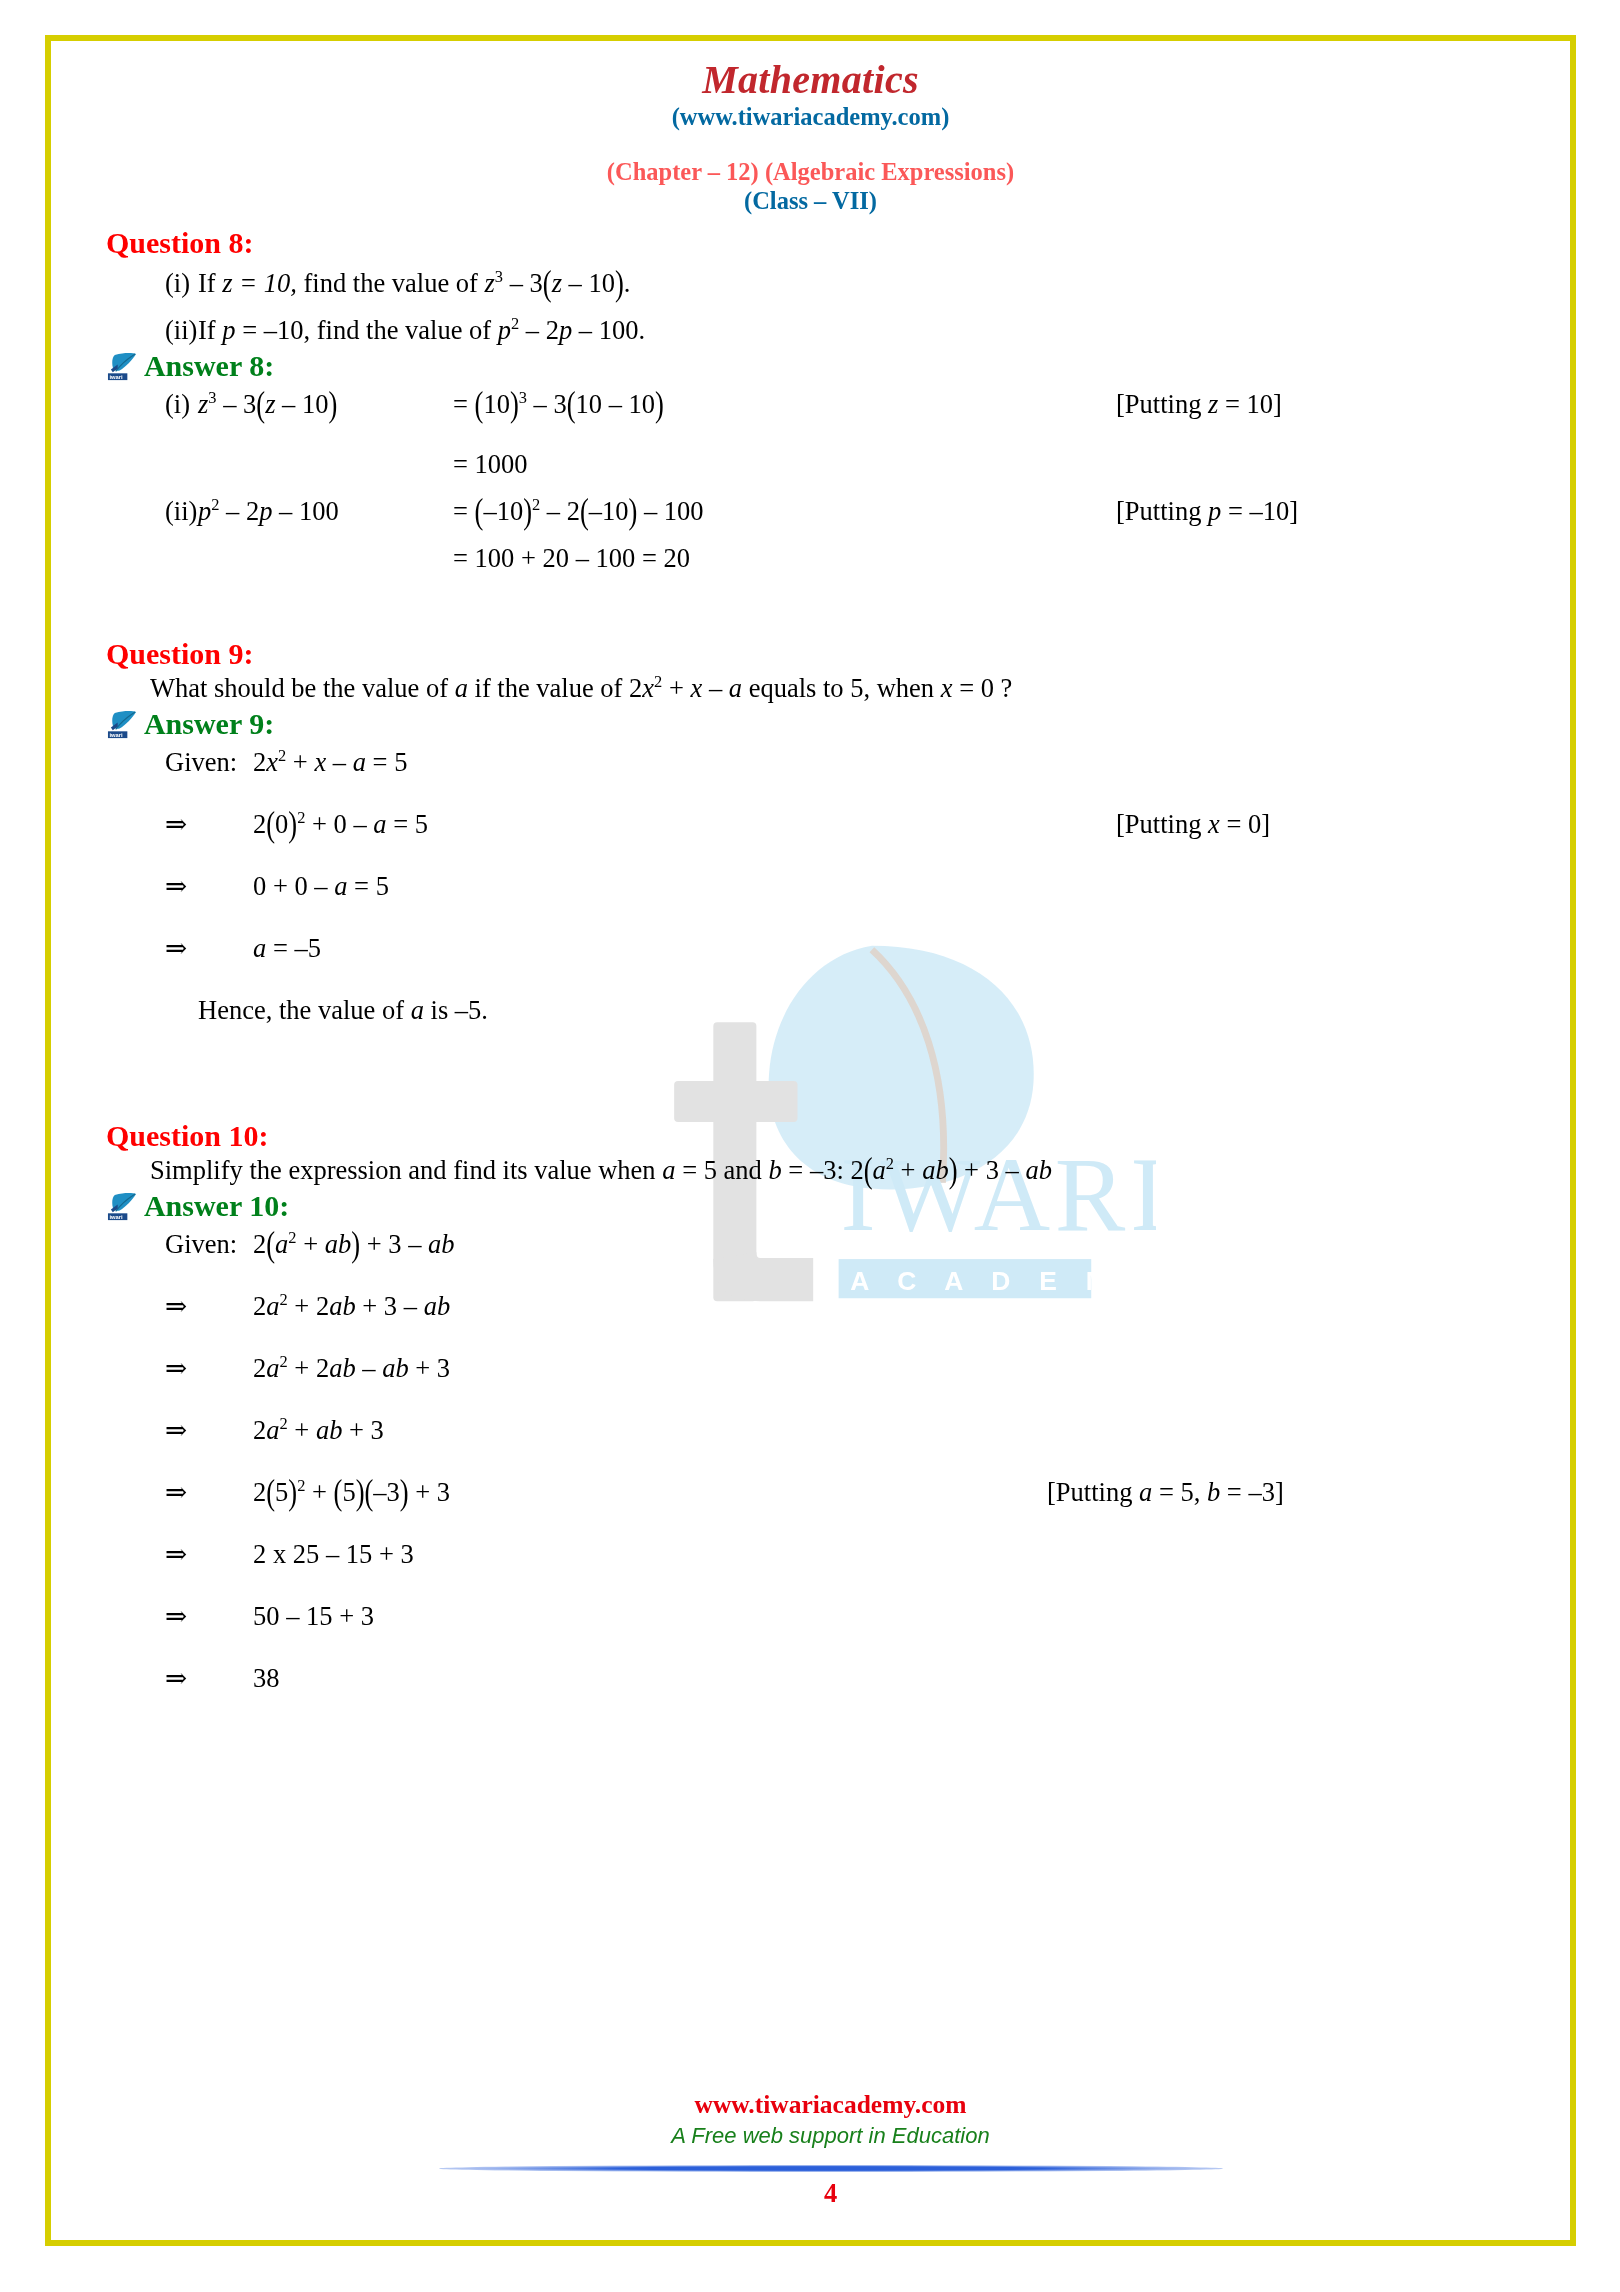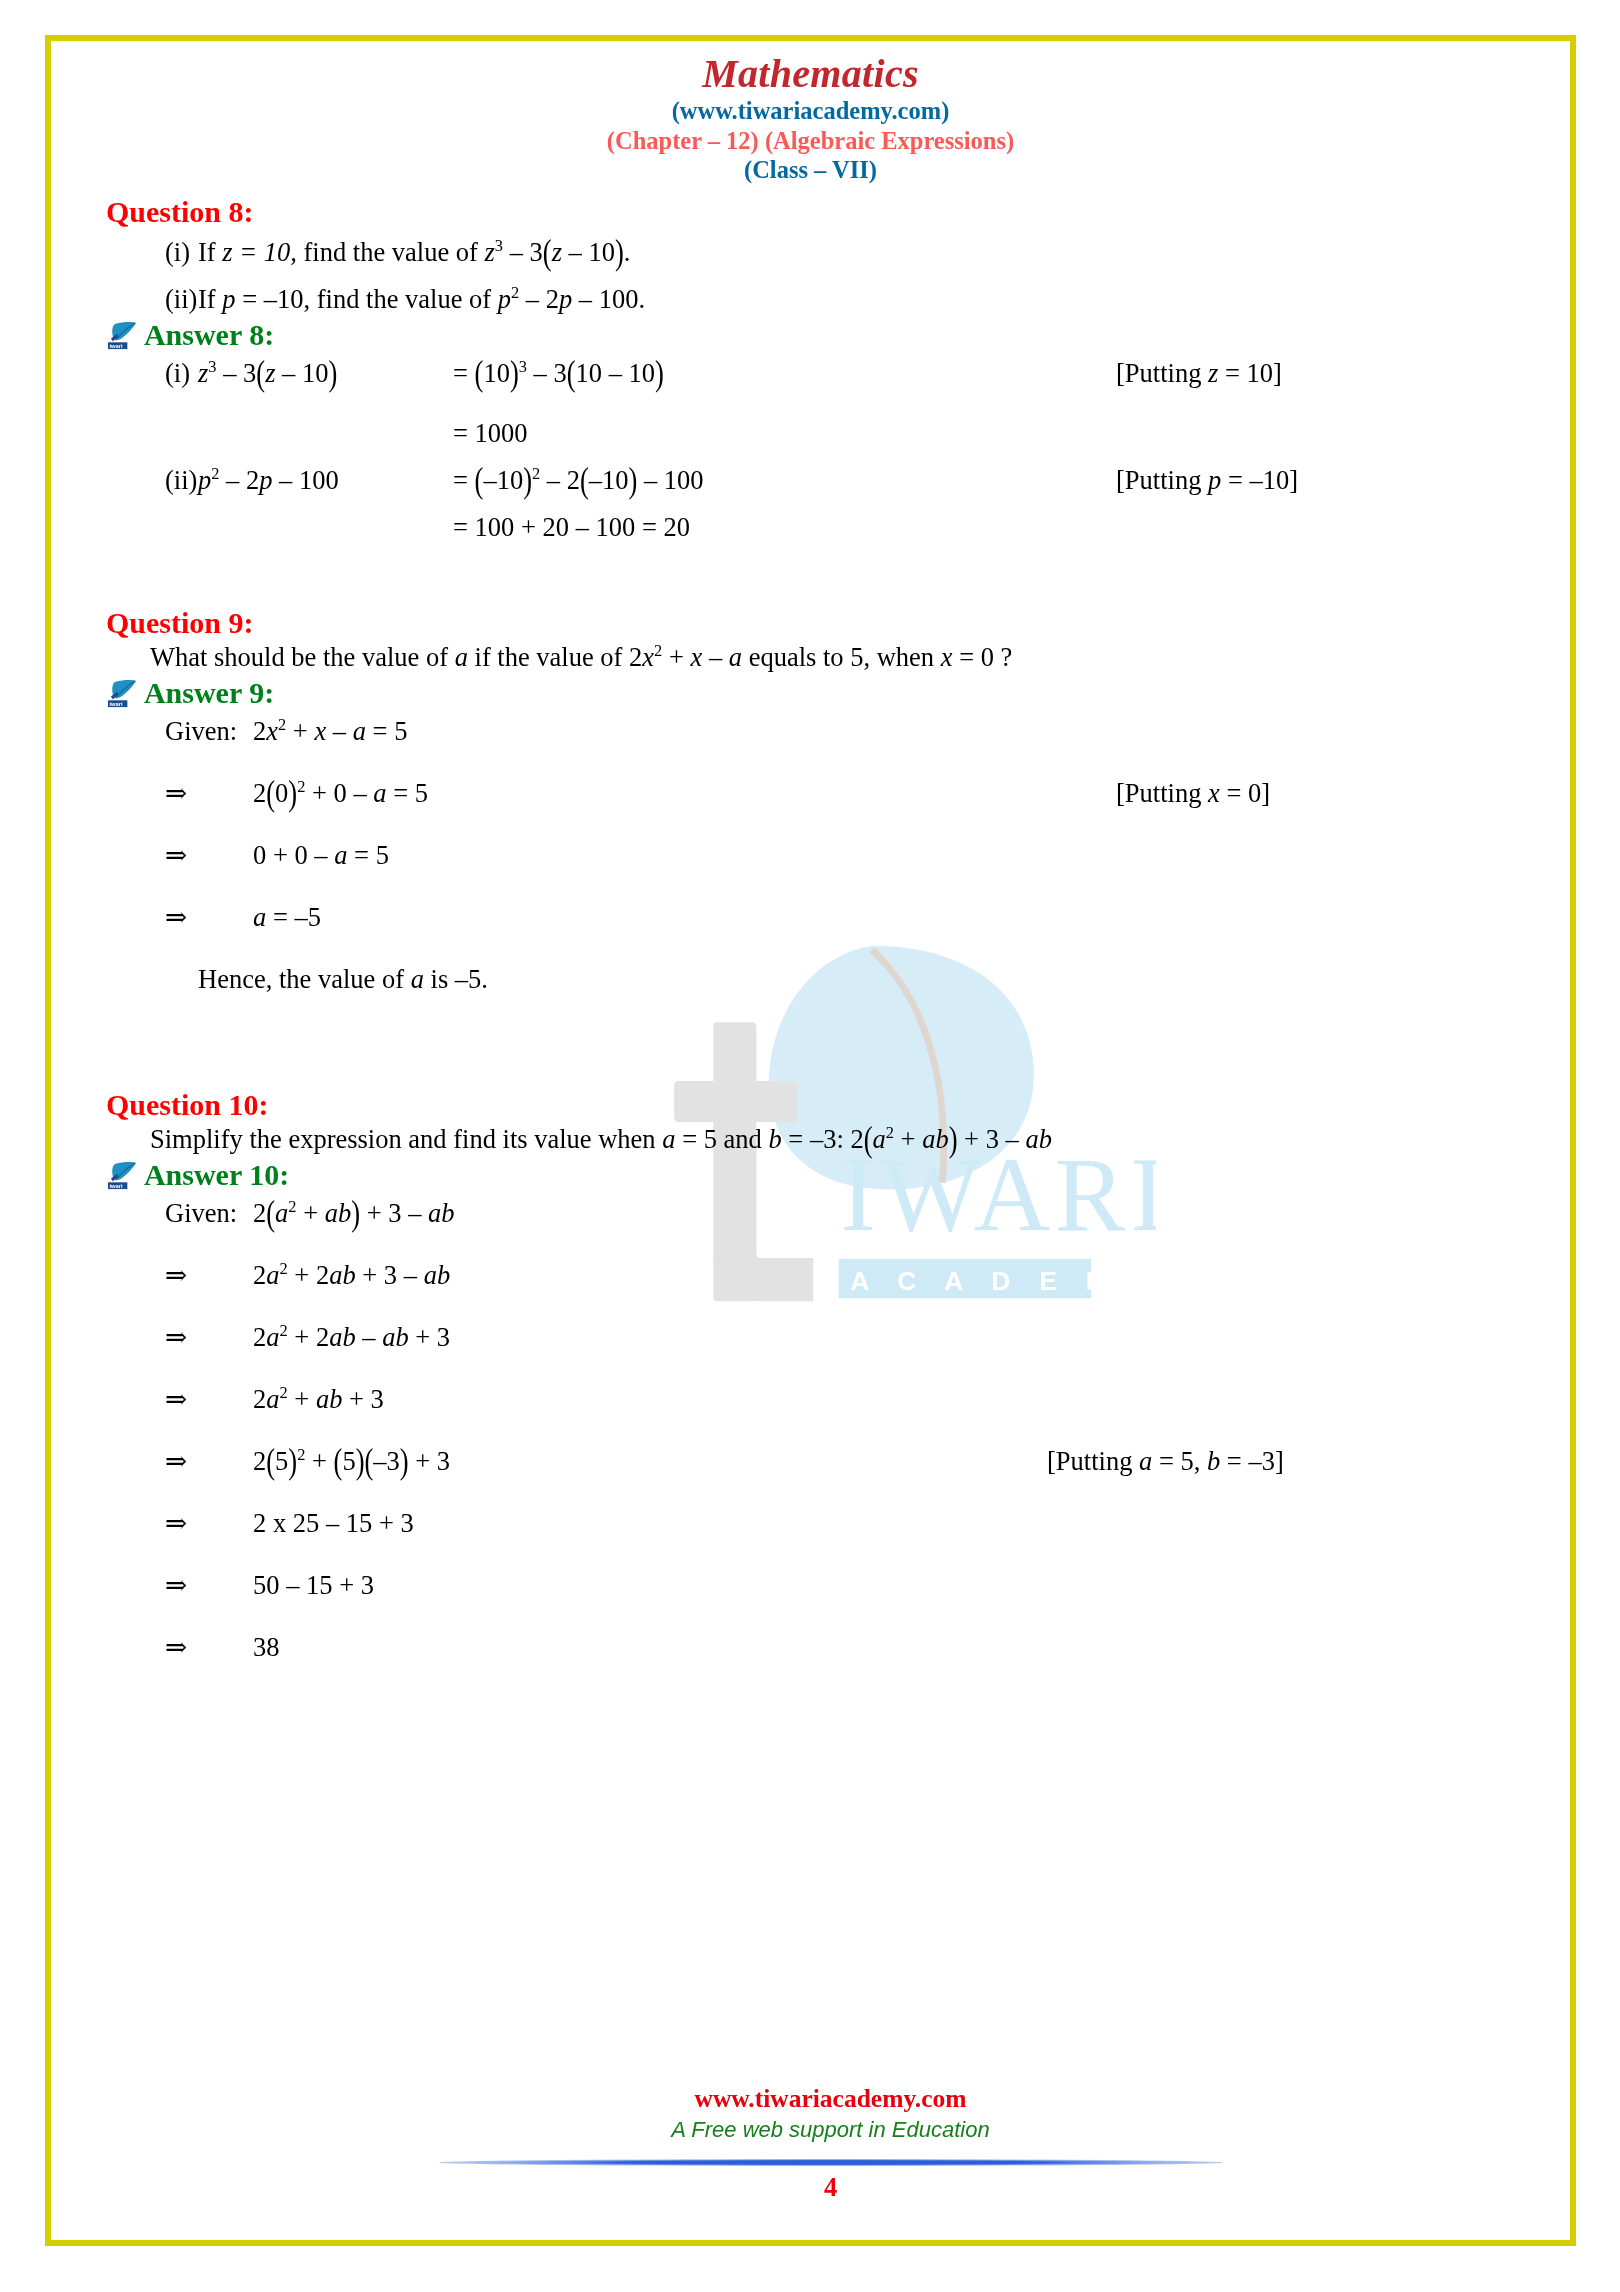--- a/index.html
+++ b/index.html
@@ -25,21 +25,21 @@
     top: 35px;
     width: 1531px;
     height: 2211px;
     border: 6.9px solid #d6ce00;
     box-sizing: border-box;
     pointer-events: none;
   }
   .content {
     position: absolute;
     left: 45px;
-    top: 29px;
+    top: 35px;
     width: 1531px;
     height: 2211px;
     box-sizing: border-box;
     padding: 21.6px 61px 0 61px;
   }
 
   
   .watermark {
     position: absolute;
     left: 627px;
@@ -68,20 +68,21 @@
     color: #0369a1;
     font-weight: bold;
     font-size: 24.5px;
     line-height: 30px;
   }
   .doc-chapter {
     color: #fb5858;
     font-weight: bold;
     font-size: 24.5px;
     line-height: 29px;
+    margin-top: 25px;
   }
   .doc-class {
     color: #0369a1;
     font-weight: bold;
     font-size: 24.5px;
     line-height: 29px;
   }
 
   
   .q-heading {

